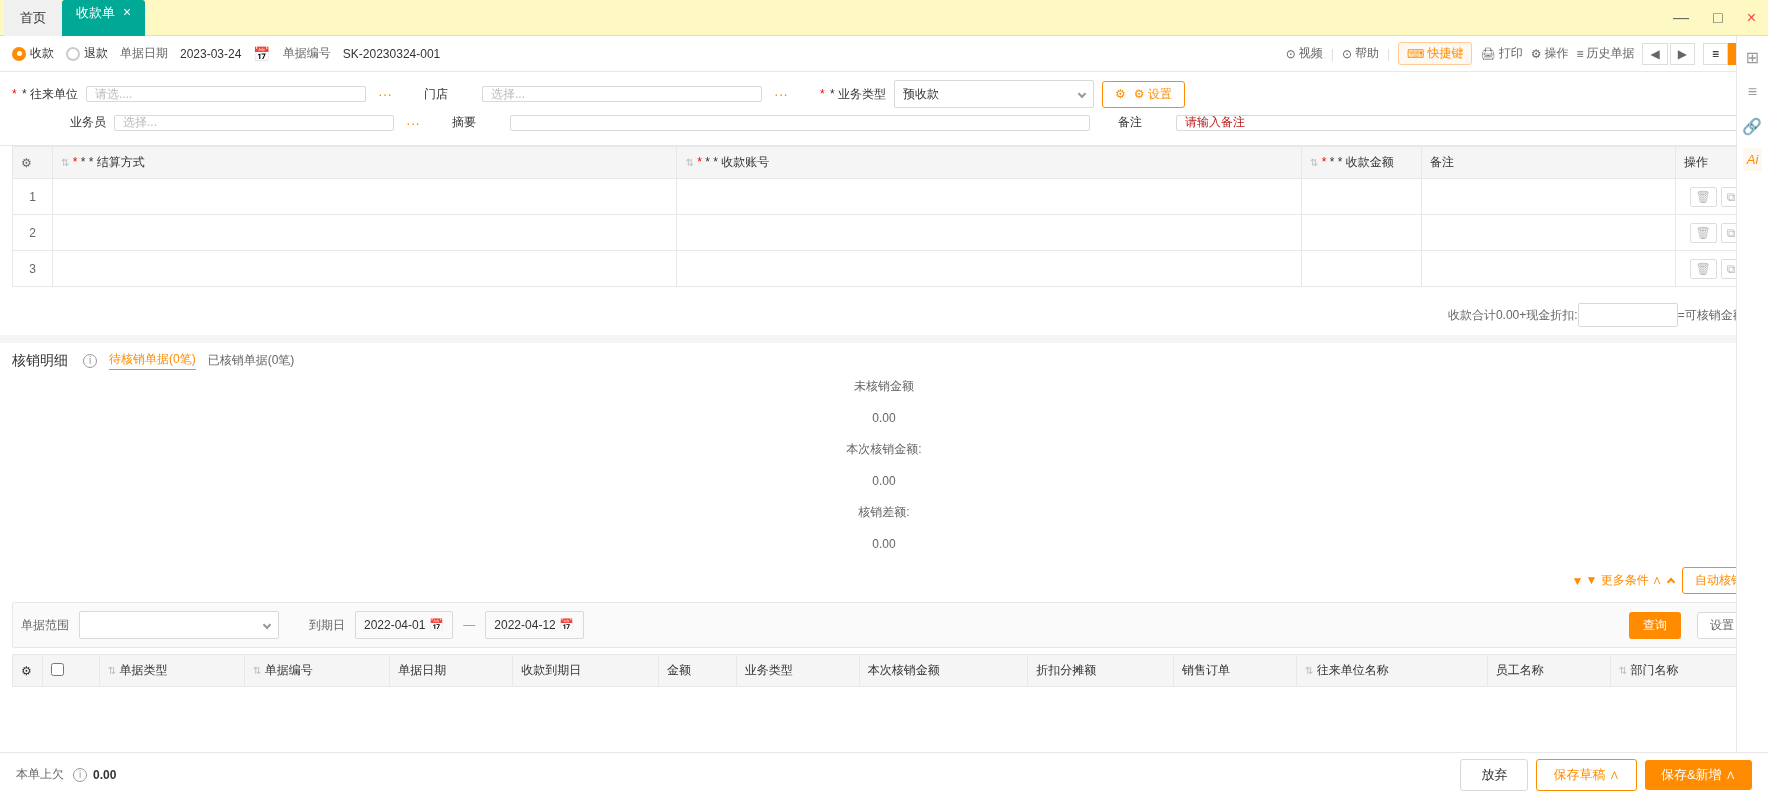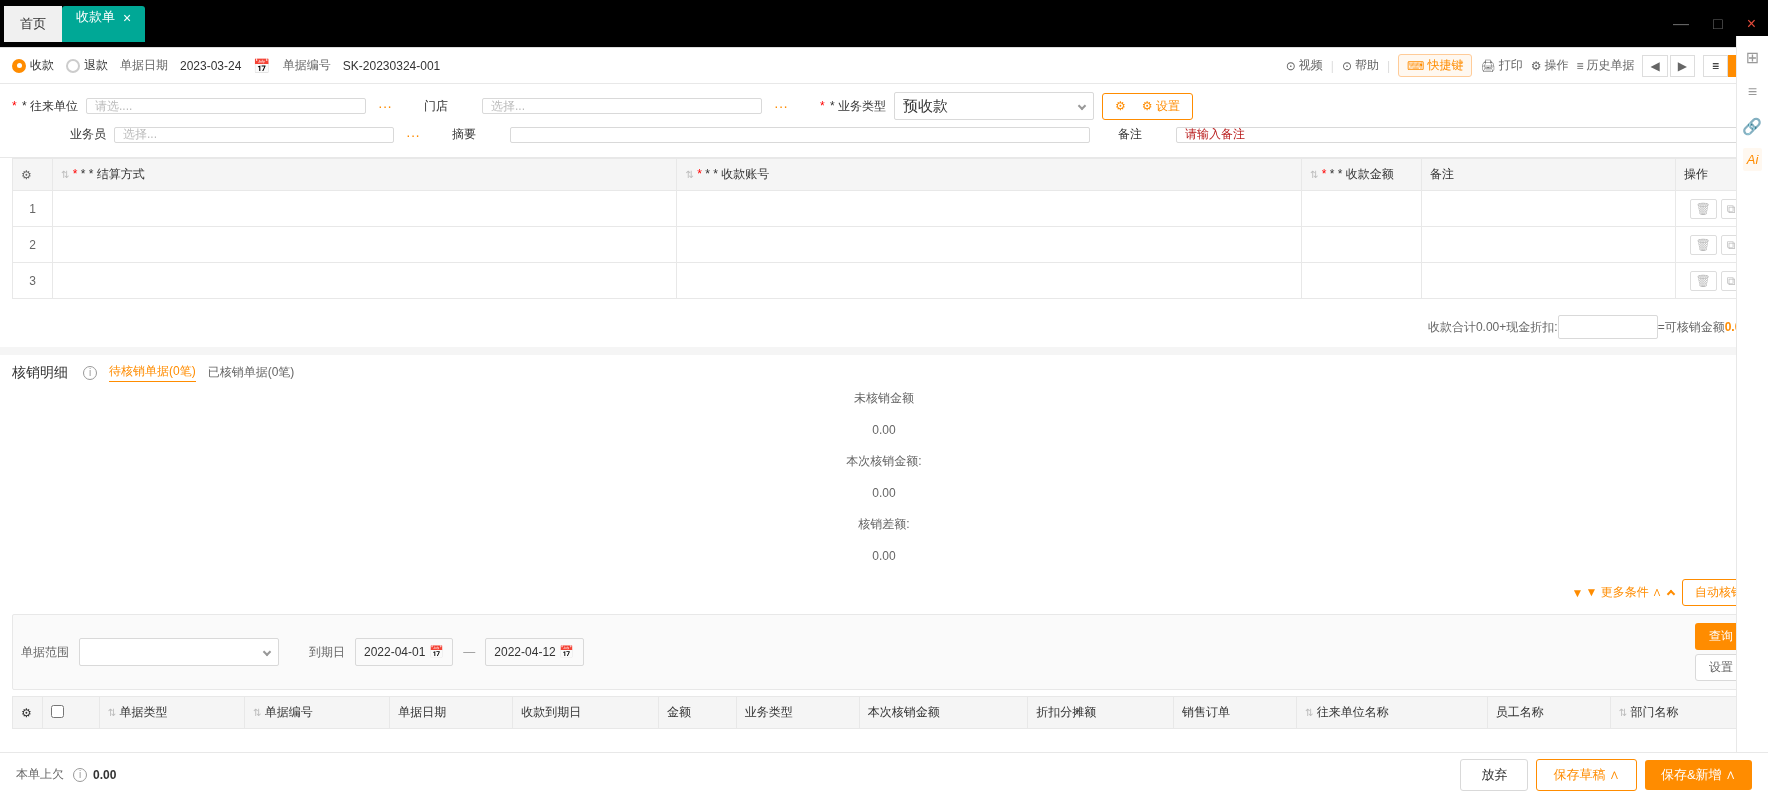--- a/index.html
+++ b/index.html
@@ -1,29 +1,29 @@
 <!DOCTYPE html>
 <html><head>
   <meta charset="utf-8">
   <style>
     * { box-sizing: border-box; margin: 0; padding: 0; }
     body { font-family: 'Microsoft YaHei', Arial, sans-serif; font-size: 12px; background: #f0f0f0; color: #333; height: 796px; overflow: hidden; }
 
     
     .tab-bar {
-      display: flex; align-items: center; background: #000000; height: 48px;
+      display: flex; align-items: center; background: #fef9c3; height: 36px;
       border-bottom: 1px solid #ddd; padding: 0 4px;
     }
     .tab-home {
       background: #f0f0f0; color: #333; padding: 0 16px; height: 36px;
       display: flex; align-items: center; cursor: pointer; font-size: 13px;
     }
     .tab-active {
-      background: #00a896; color: #fff; padding: 16px 14px; height: 36px;
-      display: flex; align-items: flex-end; cursor: pointer; font-size: 13px;
+      background: #00a896; color: #fff; padding: 4px 14px; height: 36px;
+      display: flex; align-items: flex-start; cursor: pointer; font-size: 13px;
       border-radius: 3px 3px 0 0;
     }
     .tab-close { margin-left: 8px; font-size: 14px; cursor: pointer; color: #fff; }
     .tab-bar-right { margin-left: auto; display: flex; gap: 8px; }
     .win-btn { background: none; border: none; cursor: pointer; color: #666; font-size: 16px; padding: 4px 8px; }
 
     
     .main-content { background: #fff; height: calc(796px - 36px); overflow-y: auto; }
 
     
@@ -53,21 +53,21 @@
     .form-row { display: flex; align-items: center; gap: 8px; margin-bottom: 6px; }
     .form-label { color: #333; white-space: nowrap; min-width: 50px; }
     .form-input {
       flex: 1; height: 16px; border: 1px solid #d9d9d9; border-radius: 2px;
       padding: 0 8px; font-size: 12px; color: #bbb; outline: none;
       display: flex; align-items: center;
     }
     .form-more { color: #ff8c00; cursor: pointer; font-size: 14px; padding: 0 4px; }
     .form-select {
       flex: 1; height: 28px; border: 1px solid #d9d9d9; border-radius: 2px;
-      padding: 0 8px; font-size: 15px; color: #333; background: #fff;
+      padding: 0 8px; font-size: 12px; color: #333; background: #fff;
       display: flex; align-items: center; justify-content: space-between; cursor: pointer;
     }
     .settings-btn {
       background: #fff; border: 1px solid #ff8c00; color: #ff8c00; padding: 4px 12px;
       border-radius: 3px; cursor: pointer; font-size: 12px; white-space: nowrap;
       display: flex; align-items: center; gap: 4px;
     }
 
     
     .table-container { padding: 0 12px 8px; background: #fff; }
@@ -78,21 +78,21 @@
     }
     .data-table td {
       border: 1px solid #e8e8e8; padding: 6px 8px; height: 36px; vertical-align: middle;
     }
     .th-required::before { content: '* '; color: #f00; }
     .gear-icon { color: #666; cursor: pointer; }
     .sort-icon { color: #bbb; font-size: 10px; cursor: pointer; }
     .row-num { color: #666; text-align: center; }
     .action-icons { display: flex; gap: 4px; justify-content: center; }
     .action-icon { color: #bbb; cursor: pointer; border: 1px solid #ddd; padding: 2px 5px; border-radius: 2px; }
-    .table-footer { display: flex; align-items: center; justify-content: flex-end; padding: 8px 20px; font-size: 12px; color: #666; }
+    .table-footer { display: flex; align-items: center; justify-content: flex-end; padding: 8px 0; font-size: 12px; color: #666; }
     .footer-input { width: 100px; height: 24px; border: 1px solid #d9d9d9; padding: 0 6px; border-radius: 2px; }
     .footer-value { color: #ff8c00; font-weight: bold; }
 
     
     .section-divider { background: #f5f5f5; height: 8px; }
 
     
     .verify-section { padding: 8px 12px; background: #fff; }
     .verify-header { display: flex; align-items: center; gap: 12px; margin-bottom: 8px; }
     .verify-title { font-size: 14px; font-weight: normal; color: #333; }
@@ -226,21 +226,21 @@
         <span style="color:#f00">*</span>
         <span style="margin-left:2px">* 业务类型</span>
       </span>
       <div class="form-select" style="max-width:200px">
         <span>预收款</span>
         <span class="chevron-down"></span>
       </div>
 
       <button class="settings-btn">
         <span>⚙</span>
-        <span style="margin-left:12px">⚙ 设置</span>
+        <span style="margin-left:4px">⚙ 设置</span>
       </button>
     </div>
 
     <div class="form-row">
       <span class="form-label" style="min-width:50px; visibility:hidden">x</span>
       <span class="form-label" style="min-width:30px">业务员</span>
       <div class="form-input" style="max-width:280px">
         <span style="color:#bbb">选择...</span>
       </div>
       <span class="form-more">···</span>
@@ -378,21 +378,21 @@
       <div class="date-input">
         <span>2022-04-01</span>
         <span>📅</span>
       </div>
       <span class="date-sep">—</span>
       <div class="date-input">
         <span>2022-04-12</span>
         <span>📅</span>
       </div>
 
-      <div style="margin-left:auto; display:flex; flex-direction:column; gap:4px;">
+      <div style="margin-left:auto; display:flex; flex-direction:row; gap:16px;">
         <button class="query-btn">查询</button>
         <button class="settings-small-btn">设置</button>
       </div>
     </div>
 
     <table class="verify-table">
       <thead>
         <tr>
           <th class="th-check">
             <span>⚙</span>

